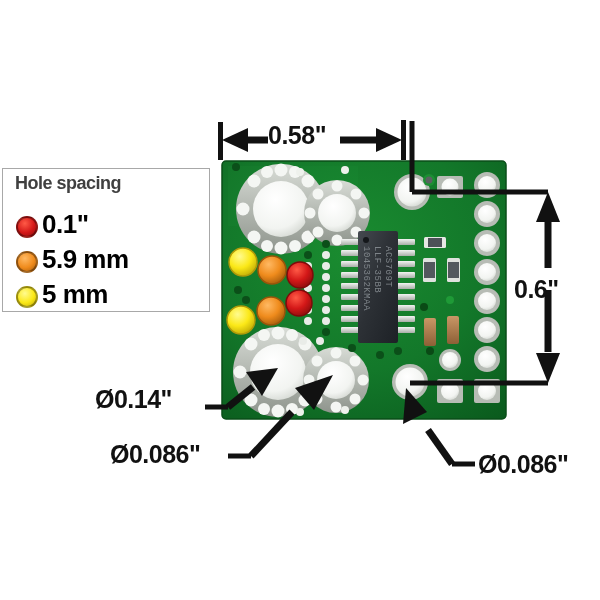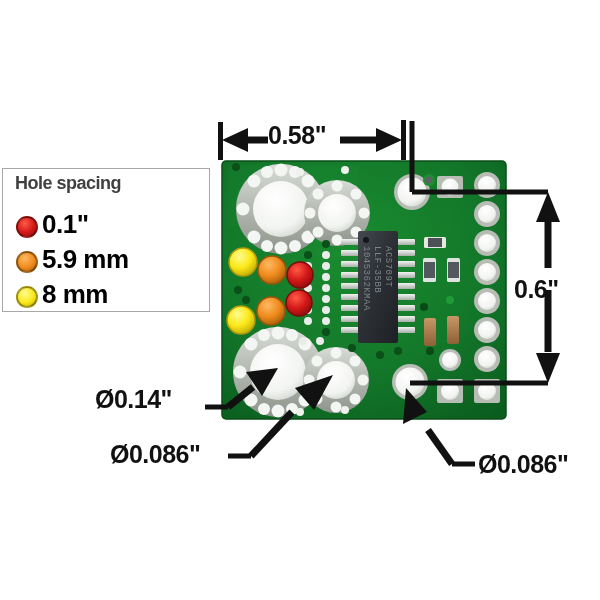--- a/index.html
+++ b/index.html
@@ -373,21 +373,21 @@
       <span class="lg-lab">0.1"</span>
     </div>
 
     <div class="lg-row" style="top:77px;">
       <span class="lg-dot" style="background:radial-gradient(circle at 38% 30%, #ffb963 0%, #ef8b1c 55%, #a65c0c 100%);"></span>
       <span class="lg-lab">5.9 mm</span>
     </div>
 
     <div class="lg-row" style="top:112px;">
       <span class="lg-dot" style="background:radial-gradient(circle at 38% 30%, #fffb8f 0%, #fbe817 55%, #c0ac06 100%);"></span>
-      <span class="lg-lab">8 mm</span>
+      <span class="lg-lab">5 mm</span>
     </div>
   </div>
 
   <div class="dimtext" id="dim-top-label">0.58"</div>
 
   <div class="dimtext" id="dim-right-label">0.6"</div>
 
   <div class="dimtext" id="call-014">Ø0.14"</div>
 
   <div class="dimtext" id="call-0086-a">Ø0.086"</div>

